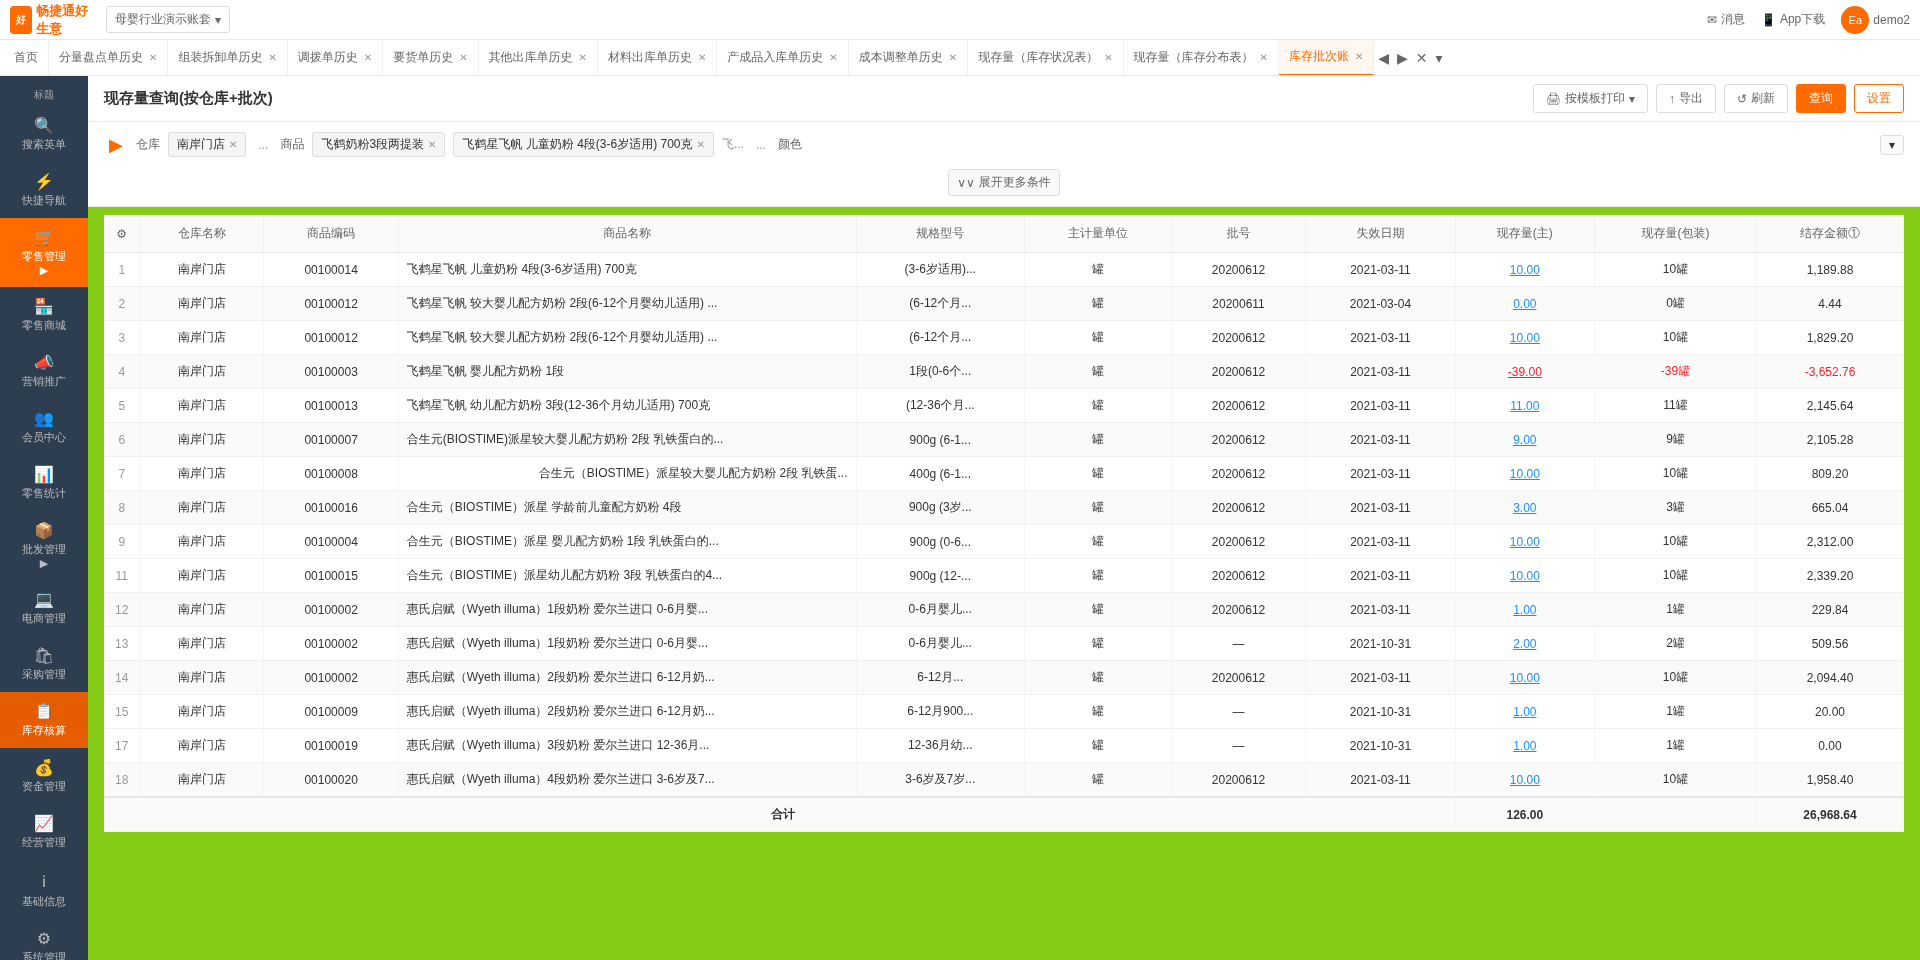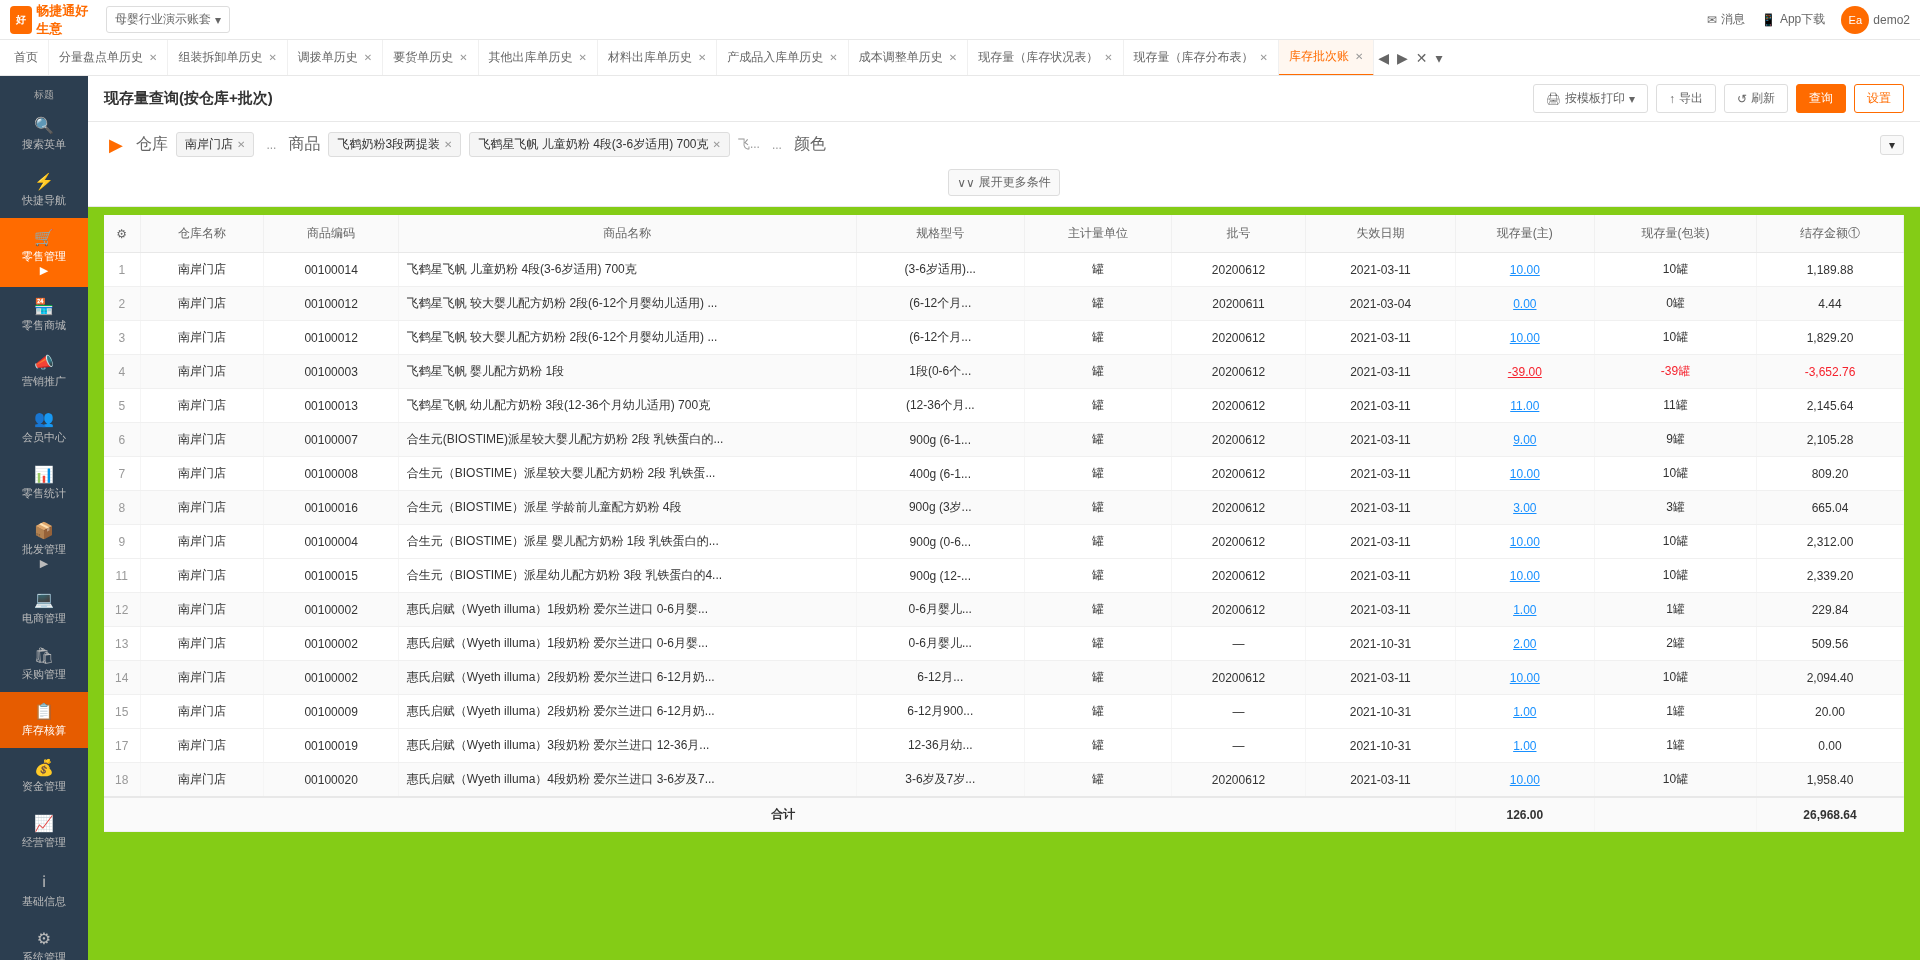--- a/index.html
+++ b/index.html
@@ -38,21 +38,21 @@
     .page-header { background: #fff; padding: 8px 16px; display: flex; align-items: center; justify-content: space-between; border-bottom: 1px solid #e8e8e8; }
     .page-title { font-size: 15px; font-weight: bold; color: #333; }
     .page-actions { display: flex; align-items: center; gap: 8px; }
     .btn { padding: 5px 12px; border-radius: 3px; cursor: pointer; font-size: 12px; border: 1px solid #ddd; background: #fff; color: #666; display: flex; align-items: center; gap: 4px; }
     .btn-primary { background: #ff6b00; color: #fff; border-color: #ff6b00; }
     .btn-outline { border: 1px solid #ff6b00; color: #ff6b00; background: #fff; }
 
     
     .filter-area { background: #fff; padding: 10px 16px; border-bottom: 1px solid #e8e8e8; }
     .filter-row { display: flex; align-items: center; gap: 8px; flex-wrap: wrap; }
-    .filter-label { color: #666; font-size: 16px; white-space: nowrap; }
+    .filter-label { color: #666; font-size: 12px; white-space: nowrap; }
     .filter-tag { display: flex; align-items: center; gap: 4px; background: #f5f5f5; border: 1px solid #ddd; border-radius: 3px; padding: 3px 8px; font-size: 12px; }
     .filter-tag-close { color: #999; cursor: pointer; font-size: 10px; }
     .filter-more { color: #999; cursor: pointer; font-size: 12px; }
     .expand-btn { display: flex; align-items: center; gap: 4px; color: #666; cursor: pointer; font-size: 12px; padding: 4px 8px; border: 1px solid #ddd; border-radius: 3px; background: #f9f9f9; margin: 6px auto 0; width: fit-content; }
 
     
     .table-area { flex: 1; overflow: auto; padding: 8px 16px; }
     table { width: 100%; border-collapse: collapse; background: #fff; font-size: 12px; }
     thead tr { background: #fafafa; }
     th { padding: 10px 8px; text-align: center; color: #666; font-weight: normal; border-bottom: 1px solid #e8e8e8; border-right: 1px solid #f0f0f0; white-space: nowrap; position: sticky; top: 0; background: #fafafa; z-index: 1; }
@@ -374,21 +374,21 @@
       <td>20200612</td>
       <td>2021-03-11</td>
       <td style=""><span style="text-decoration:underline;color:#1890ff;cursor:pointer;">9.00</span></td>
       <td style="">9罐</td>
       <td style="">2,105.28</td>
     </tr>
             <tr style="background: rgb(255, 255, 255);">
       <td class="row-num">7</td>
       <td>南岸门店</td>
       <td>00100008</td>
-      <td style="text-align:left;max-width:240px;overflow:hidden;text-overflow:ellipsis;white-space:nowrap;">合生元（BIOSTIME）派星较大婴儿配方奶粉 2段 乳铁蛋...</td>
+      <td style="text-align:right;max-width:240px;overflow:hidden;text-overflow:ellipsis;white-space:nowrap;">合生元（BIOSTIME）派星较大婴儿配方奶粉 2段 乳铁蛋...</td>
       <td style="max-width:100px;overflow:hidden;text-overflow:ellipsis;white-space:nowrap;">400g (6-1...</td>
       <td>罐</td>
       <td>20200612</td>
       <td>2021-03-11</td>
       <td style=""><span style="text-decoration:underline;color:#1890ff;cursor:pointer;">10.00</span></td>
       <td style="">10罐</td>
       <td style="">809.20</td>
     </tr>
             <tr style="background: rgb(250, 250, 250);">
       <td class="row-num">8</td>

